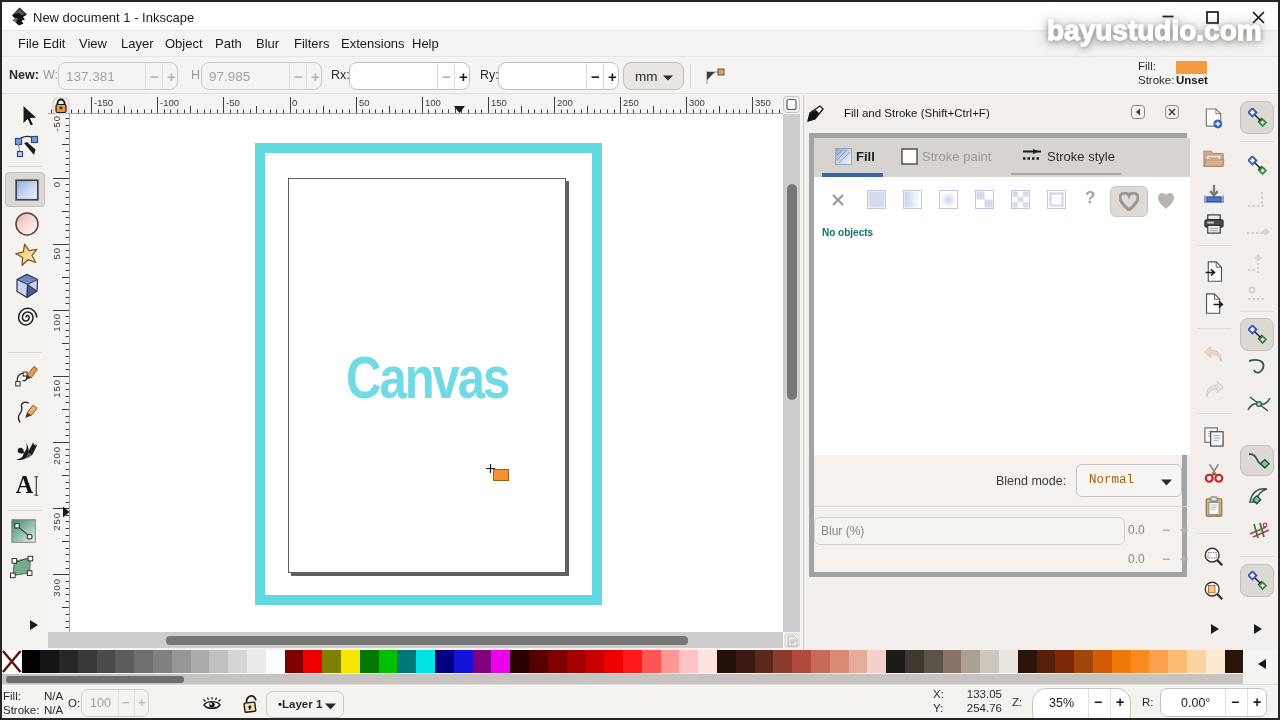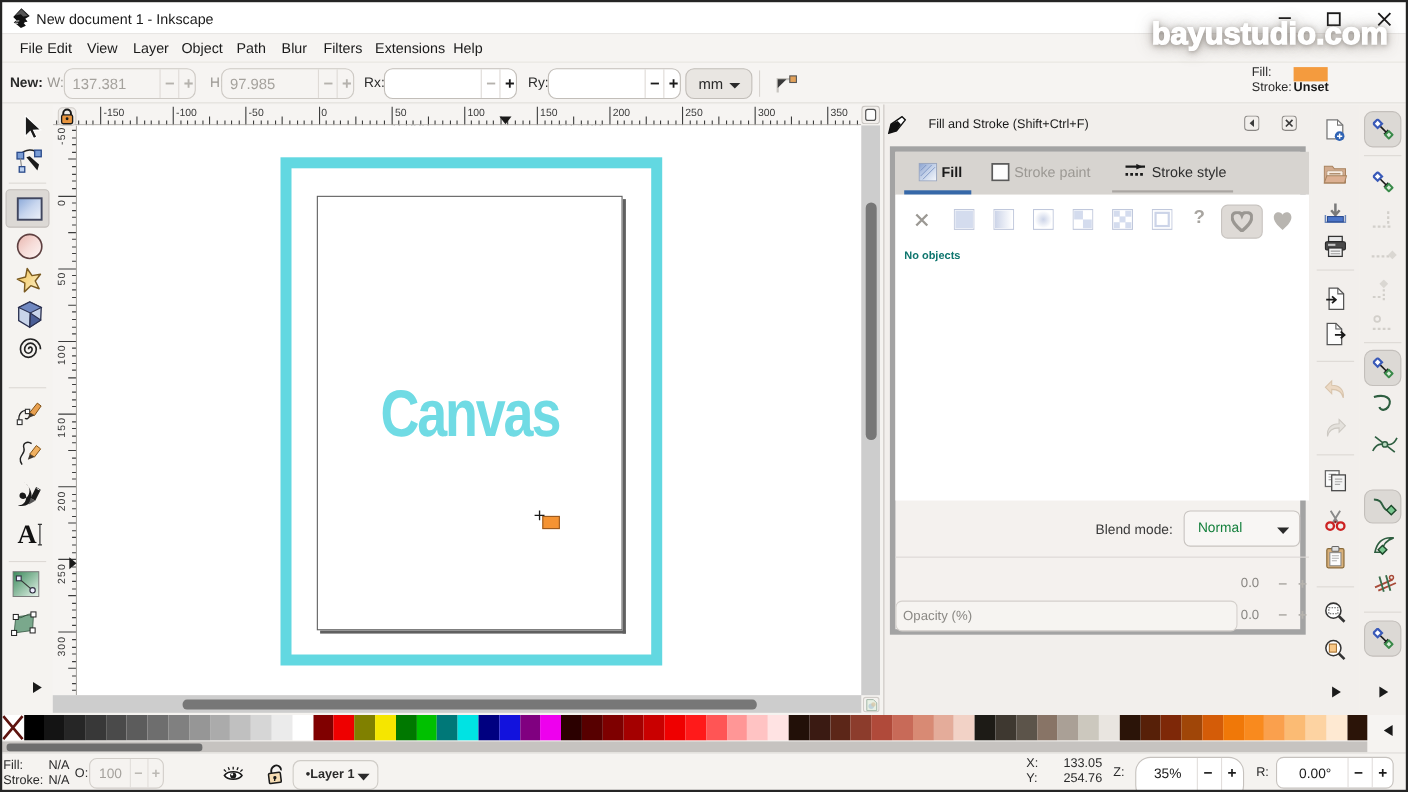--- a/index.html
+++ b/index.html
@@ -368,32 +368,32 @@
 <svg class="abs" style="left:305px;top:15px" width="20" height="19" viewBox="0 0 20 19">
 <path d="M10 18 C 4 13, 1 9, 1 5.5 C 1 2.5, 3.5 1, 6 1 C 8 1, 9.5 2.2, 10 3.5 C 10.5 2.2, 12 1, 14 1 C 16.5 1, 19 2.5, 19 5.5 C 19 9, 16 13, 10 18 Z" fill="none" stroke="#9a9792" stroke-width="3"></path>
         </svg>
         <svg class="abs" style="left:343px;top:15px" width="18" height="18" viewBox="0 0 18 18">
 <path d="M9 17 C 3.5 12.5, 1 8.8, 1 5.5 C 1 2.8, 3 1, 5.3 1 C 7 1, 8.4 2, 9 3.2 C 9.6 2, 11 1, 12.7 1 C 15 1, 17 2.8, 17 5.5 C 17 8.8, 14.5 12.5, 9 17 Z" fill="#b8b5b0"></path>
         </svg>
         <span class="abs" style="left:8px;top:50px;font-size:10px;font-weight:bold;color:#0f766e;">No objects</span>
       </div>
       <span class="abs" style="left:182px;top:336px;font-size:12.5px;color:#3a3a3a;">Blend mode:</span>
       <div class="abs" style="left:262px;top:326px;width:106px;height:33px;background:#f8f6f4;border:1px solid #c8c4c0;border-radius:6px;">
-<span class="abs" style="left:12px;top:8px;font-size:12.5px;color:#15803d;">Normal</span>
+<span class="abs" style="left:12px;top:8px;font-size:12.5px;color:#a16207;font-family:Liberation Mono, monospace;">Normal</span>
 <svg class="abs" style="left:83px;top:13px" width="13" height="9" viewBox="0 0 13 9">
           <path d="M1 1.5 L6.5 7.5 L12 1.5 Z" fill="#2a2a2a"></path>
         </svg>
       </div>
       <div class="abs" style="left:0px;top:368px;width:376px;height:1px;background:#dcd8d4;"></div>
+      <div class="abs" style="left:0px;top:379px;width:311px;height:28px;background:#f6f4f1;border:1px solid #d4d0cc;border-radius:6px;">
+<span class="abs" style="left:6px;top:6px;font-size:12px;color:#8a8884;">Blur (%)</span>
+      </div>
 <span class="abs" style="left:314px;top:385px;font-size:12px;color:#8a8884;">0.0</span>
 <span class="abs" style="left:348px;top:384px;font-size:14px;color:#b5b2ad;font-weight:bold;">−</span>
 <span class="abs" style="left:366px;top:384px;font-size:14px;color:#b5b2ad;font-weight:bold;">+</span>
-      <div class="abs" style="left:0px;top:408px;width:311px;height:28px;background:#f6f4f1;border:1px solid #d4d0cc;border-radius:6px;">
-<span class="abs" style="left:6px;top:6px;font-size:12px;color:#8a8884;">Opacity (%)</span>
-      </div>
 <span class="abs" style="left:314px;top:414px;font-size:12px;color:#8a8884;">0.0</span>
 <span class="abs" style="left:348px;top:413px;font-size:14px;color:#b5b2ad;font-weight:bold;">−</span>
 <span class="abs" style="left:366px;top:413px;font-size:14px;color:#b5b2ad;font-weight:bold;">+</span>
     </div>
   </div>
 <div id="cmdbar">
     <svg class="cmdicon" style="top:13px" width="22" height="23" viewBox="0 0 22 23">
 <path d="M3 1 h10 l5 5 v13 h-15 Z" fill="#fdfdfd" stroke="#777" stroke-width="1.2"></path>
 <path d="M13 1 v5 h5" fill="none" stroke="#777" stroke-width="1"></path>
 <circle cx="15" cy="16.5" r="4.6" fill="#2e62b4"></circle>

